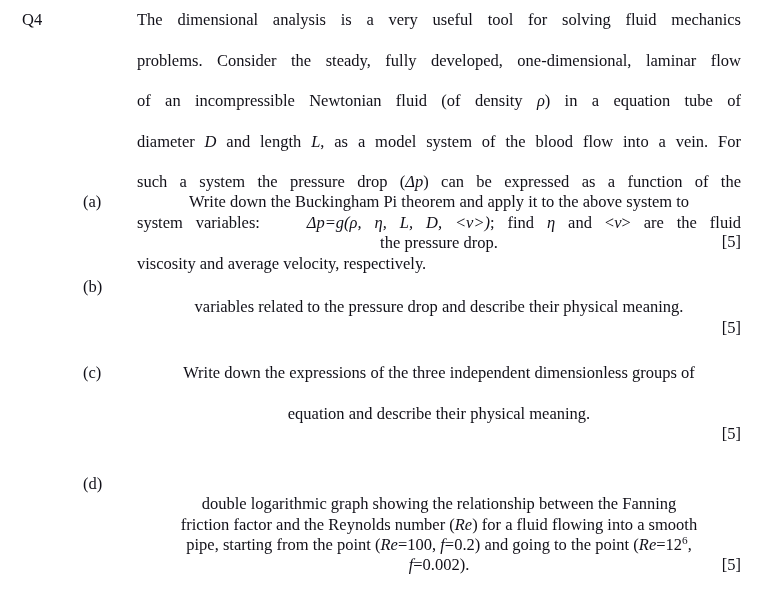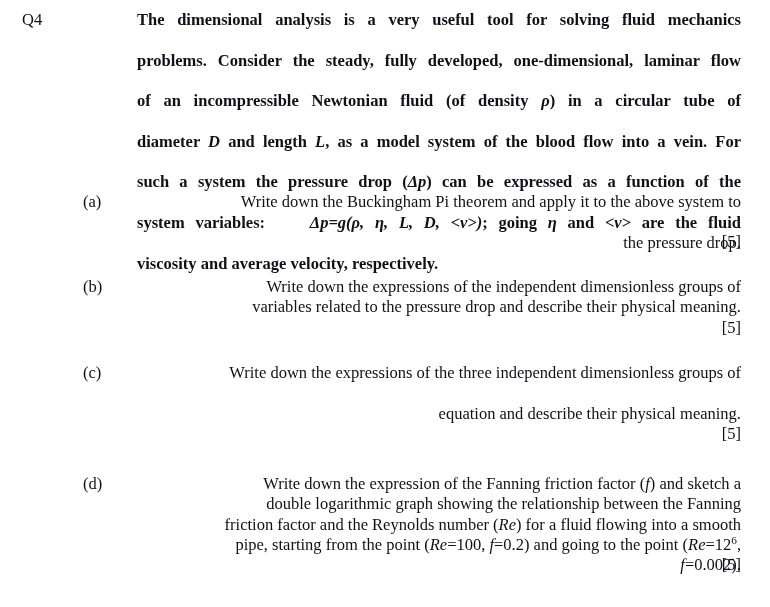--- a/index.html
+++ b/index.html
@@ -46,34 +46,33 @@
     width: 54px;
   }
 
   .body-col {
     position: absolute;
     left: 137px;
     top: 0;
     width: 604px;
     font-size: 16.5px;
     line-height: 20.3px;
-    text-align: right;
+    text-align: center;
   }
 
   .body-col.justified {
     text-align: justify;
     text-justify: inter-word;
   }
 
   
   .body-col.justified > .jline {
     display: block;
     text-align: justify;
     text-justify: inter-word;
-    font-weight: bold;
   }
   .body-col.justified > .jline::after {
     content: "";
     display: inline-block;
     width: 100%;
   }
   .body-col.justified > .jline.last::after {
     display: none;
   }
 
@@ -98,44 +97,44 @@
 </head>
 <body>
 
 <div class="page">
 
   <div class="qblock" style="top:10px;">
     <div class="label-col">Q4</div>
     <div class="body-col justified">
       <span class="jline">The dimensional analysis is a very useful tool for solving fluid mechanics</span>
       <span class="jline">problems. Consider the steady, fully developed, one-dimensional, laminar flow</span>
-      <span class="jline"><span>of an incompressible Newtonian fluid (of density </span><i>ρ</i><span>) in a circular tube of</span></span>
+      <span class="jline"><span>of an incompressible Newtonian fluid (of density </span><i>ρ</i><span>) in a equation tube of</span></span>
       <span class="jline"><span>diameter </span><i>D</i><span> and length </span><i>L</i><span>, as a model system of the blood flow into a vein. For</span></span>
       <span class="jline"><span>such a system the pressure drop (</span><i>Δp</i><span>) can be expressed as a function of the</span></span>
-      <span class="jline"><span>system variables: </span><i class="nowrap">Δp=g(ρ, η, L, D, &lt;v&gt;)</i><span>; going </span><i>η</i><span> and &lt;</span><i>v</i><span>&gt; are the fluid</span></span>
+      <span class="jline"><span>system variables: </span><i class="nowrap">Δp=g(ρ, η, L, D, &lt;v&gt;)</i><span>; find </span><i>η</i><span> and &lt;</span><i>v</i><span>&gt; are the fluid</span></span>
       <span class="jline last">viscosity and average velocity, respectively.</span>
     </div>
   </div>
 
   <div class="qblock" style="top:192px;">
     <div class="label-col sub">(a)</div>
     <div class="body-col">
       <span>Write down the Buckingham Pi theorem and apply it to the above system to</span><br>
       <br>
       <span>the pressure drop.</span>
     </div>
   </div>
   <div class="marks" style="top:232px;">
     <span>[5]</span>
   </div>
 
   <div class="qblock" style="top:277px;">
     <div class="label-col sub">(b)</div>
     <div class="body-col">
-      <span>Write down the expressions of the independent dimensionless groups of</span><br>
+      <br>
       <span>variables related to the pressure drop and describe their physical meaning.</span>
     </div>
   </div>
   <div class="marks" style="top:318px;">
     <span>[5]</span>
   </div>
 
   <div class="qblock" style="top:363px;">
     <div class="label-col sub">(c)</div>
     <div class="body-col">
@@ -144,21 +143,21 @@
       <span>equation and describe their physical meaning.</span>
     </div>
   </div>
   <div class="marks" style="top:424px;">
     <span>[5]</span>
   </div>
 
   <div class="qblock" style="top:474px;">
     <div class="label-col sub">(d)</div>
     <div class="body-col">
-      <span><span>Write down the expression of the Fanning friction factor (</span><i>f</i><span>) and sketch a</span></span><br>
+      <br>
       <span>double logarithmic graph showing the relationship between the Fanning</span><br>
       <span><span>friction factor and the Reynolds number (</span><i>Re</i><span>) for a fluid flowing into a smooth</span></span><br>
       <span><span>pipe, starting from the point (</span><i>Re</i><span>=100, </span><i>f</i><span>=0.2) and going to the point (</span><i>Re</i><span>=12</span><span class="sup">6</span><span>,</span></span><br>
       <span><i>f</i><span>=0.002).</span></span>
     </div>
   </div>
   <div class="marks" style="top:555px;">
     <span>[5]</span>
   </div>
 

